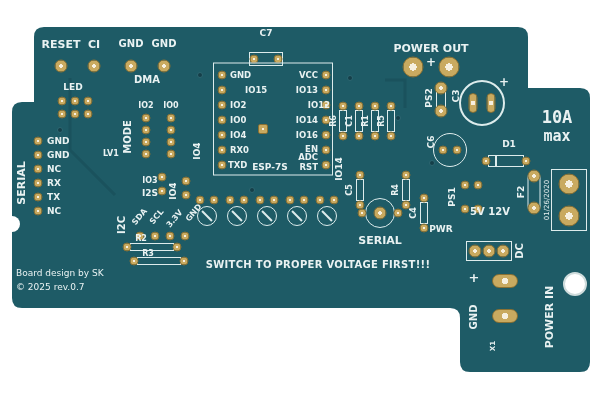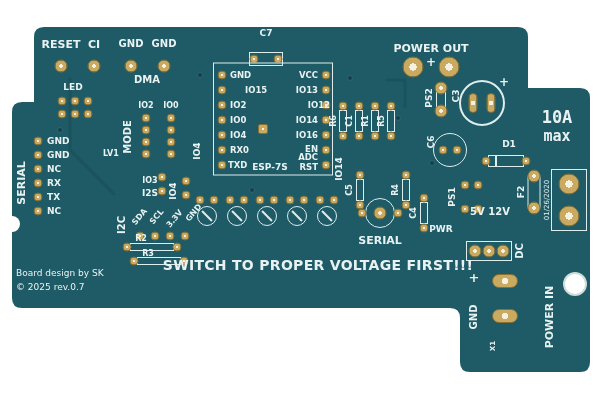--- a/index.html
+++ b/index.html
@@ -6,21 +6,21 @@
   body{width:600px;height:400px;background:#ffffff;position:relative;font-family:"DejaVu Sans",sans-serif;overflow:hidden;}
   svg.board{position:absolute;left:0;top:0;}
   .t{position:absolute;color:#e9f2f2;font-weight:bold;white-space:nowrap;transform:translate(-50%,-50%);line-height:1;}
   .lt{transform:translate(0,-50%);}
   .rt{transform:translate(-100%,-50%);}
   .vt{transform:translate(-50%,-50%) rotate(-90deg);}
   .dg{transform:translate(-50%,-50%) rotate(-50deg);}
   .reg{font-weight:normal;}
   .mono{font-family:"DejaVu Sans Mono",monospace;}
   .f7{font-size:7px}.f8{font-size:8px}.f85{font-size:8.5px}.f9{font-size:9px}.f10{font-size:10px}
-  .f11{font-size:11px}.f12{font-size:12px}.f125{font-size:14px;letter-spacing:.3px}.f13{font-size:13px}
+  .f11{font-size:11px}.f12{font-size:12px}.f125{font-size:10px;letter-spacing:.3px}.f13{font-size:13px}
   .f15{font-size:15px}.f17{font-size:17px}
   i{display:block;position:absolute;transform:translate(-50%,-50%);box-sizing:border-box;}
   .p{border-radius:50%;background:radial-gradient(circle,#f6f0e0 0 27%,#c9aa60 27% 100%);border:1px solid #8a7133;}
   .s{width:9px;height:9px}
   .m{width:13px;height:13px}
   .g{width:21px;height:21px}
   .sq{border-radius:2px;width:10px;height:10px}
   .stad{width:26px;height:14px;border-radius:7px;background:radial-gradient(circle,#f6f0e0 0 24%,#c9aa60 24% 100%);border:1px solid #8a7133;}
   .stadv{width:9px;height:20px;border-radius:4.5px;background:radial-gradient(circle,#f6f0e0 0 24%,#c9aa60 24% 100%);border:1px solid #8a7133;}
   .via{width:6px;height:6px;border-radius:50%;background:#153f49;border:1px solid #2d6671;}

